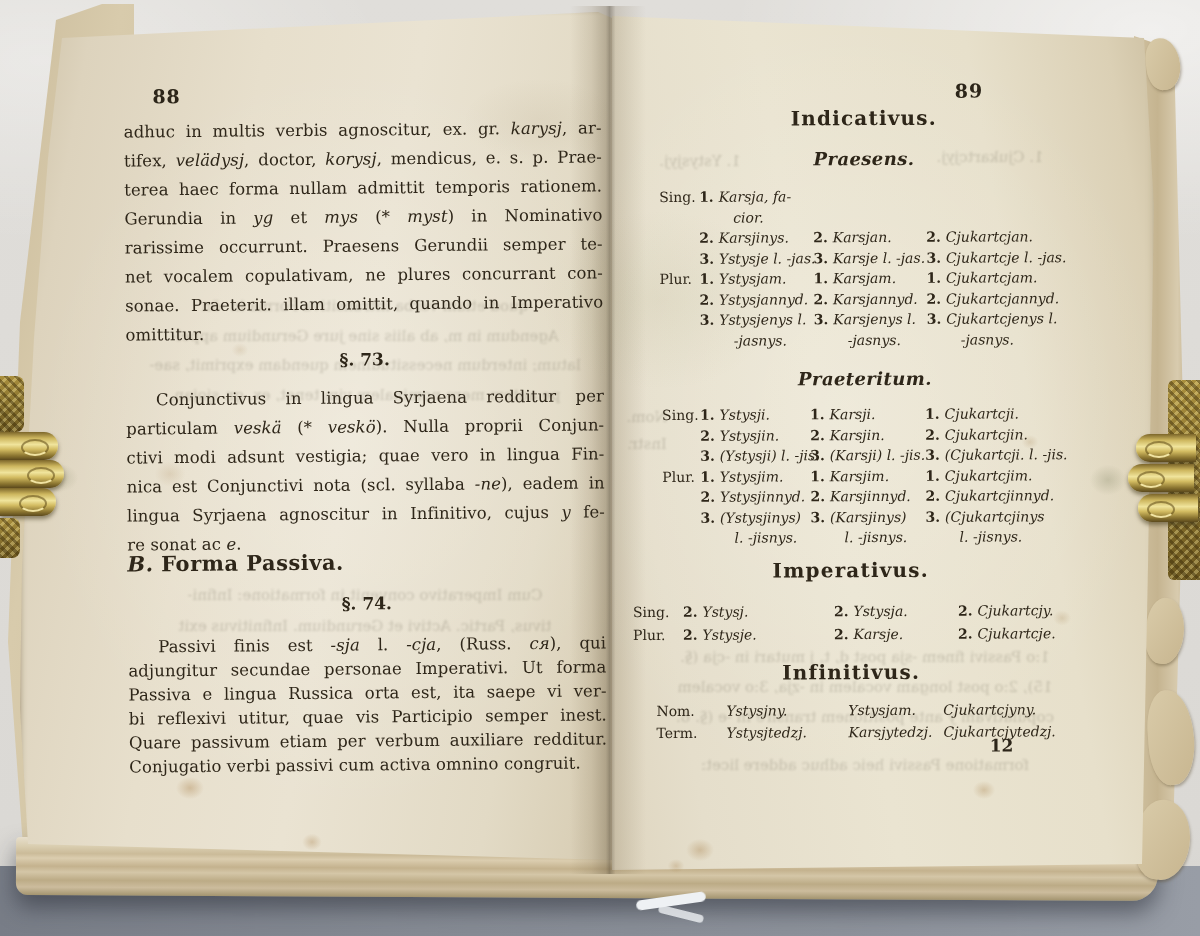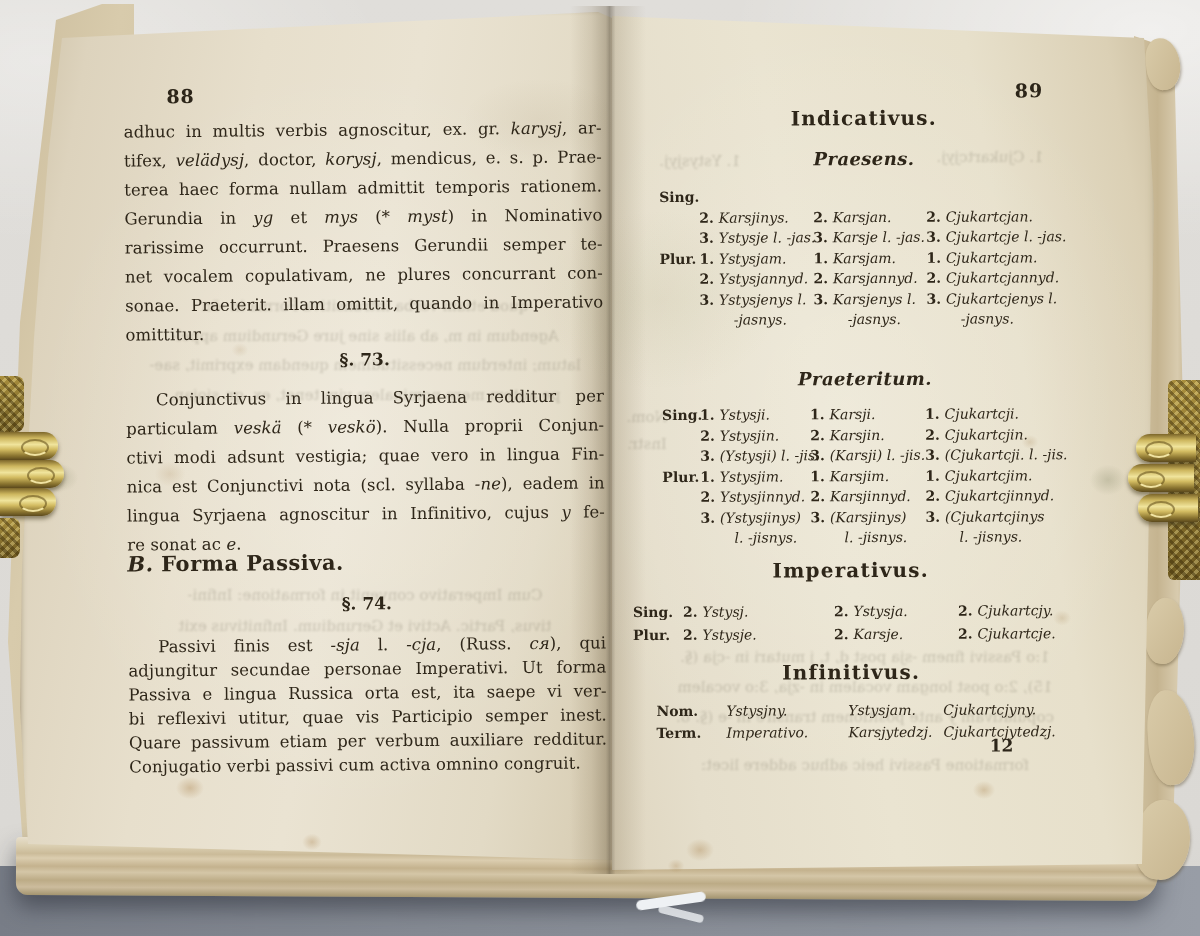--- a/index.html
+++ b/index.html
@@ -67,21 +67,21 @@
   .p3{line-height:24px;}
   .h-center{text-align:center;font-weight:bold;color:#2e2619;}
   .pagenum{font-size:19px;font-weight:bold;letter-spacing:1px;}
   .ghost{transform:scaleX(-1);filter:blur(.8px);opacity:.24;color:#5a5544;}
   .ghost .tline{text-align:center;text-align-last:center;font-size:15px;}
   
   .vtable .trow{display:grid;grid-template-columns:var(--cols);line-height:20.5px;}
   .vtable{font-size:14px;color:#2e2619;}
   .vtable.lh23 .trow{line-height:23px;}
   .vtable.lh22 .trow{line-height:22px;}
-  .tlabel{font-weight:bold;white-space:nowrap;}
+  .tlabel{font-weight:normal;white-space:nowrap;}
   .tcell{white-space:nowrap;}
   .tcell .cwrap{padding-left:34px;}
   .sec-title{font-weight:bold;text-align:center;color:#2e2619;}
   .sec-title.mainhead{font-size:20px;letter-spacing:1.2px;}
   .sec-title.subhead{font-size:18px;font-style:italic;letter-spacing:.4px;}
   
   .clasp .prong{position:absolute;height:28px;
     background:linear-gradient(180deg,#7c662a 0%,#cdb65e 22%,#f0e49c 45%,#d3bc62 62%,#8a7430 85%,#5c4a1d 100%);
     box-shadow:0 3px 4px rgba(70,60,30,.55);}
   .clasp-left .prong{border-radius:0 16px 16px 0;}
@@ -138,21 +138,21 @@
   <div class="abs ghost" style="left:640px;top:642px;width:450px;line-height:30px;">
       <div class="tline"><span>1:o Passivi finem -sja post d, t, j mutari in -cja (§.</span></div>
       <div class="tline"><span>15), 2:o post longam vocalem in -zja, 3:o vocalem</span></div>
       <div class="tline tlast"><span>copulativam y ante positionem transire in -e (§. 8.</span></div>
     </div>
   <div class="abs ghost" style="left:640px;top:756px;width:450px;">
       <div class="tline tlast"><span>formatione Passivi heic adhuc addere licet:</span></div>
     </div>
 
   <div class="abs" style="left:0;top:0;width:612px;height:870px;transform:rotate(-.5deg);transform-origin:300px 400px;">
-    <div class="abs pagenum" style="left:169px;top:84px;">88</div>
+    <div class="abs pagenum" style="left:155px;top:84px;">88</div>
     <div class="abs body-text p1" style="left:126px;top:116px;width:478px;">
         <div class="tline"><span>adhuc in multis verbis agnoscitur, ex. gr. </span><span class="it">karysj</span><span>, ar-</span></div>
         <div class="tline"><span>tifex, </span><span class="it">velädysj</span><span>, doctor, </span><span class="it">korysj</span><span>, mendicus, e. s. p. Prae-</span></div>
         <div class="tline"><span>terea haec forma nullam admittit temporis rationem.</span></div>
         <div class="tline"><span>Gerundia in </span><span class="it">yg</span><span> et </span><span class="it">mys</span><span> (* </span><span class="it">myst</span><span>) in Nominativo</span></div>
         <div class="tline"><span>rarissime occurrunt.  Praesens Gerundii semper te-</span></div>
         <div class="tline"><span>net vocalem copulativam, ne plures concurrant con-</span></div>
         <div class="tline"><span>sonae. Praeterit. illam omittit, quando in Imperativo</span></div>
         <div class="tline tlast"><span>omittitur.</span></div>
       </div>
@@ -173,27 +173,31 @@
         <div class="tline tind"><span>Passivi finis est </span><span class="it">-sja</span><span> l. </span><span class="it">-cja</span><span>, (Russ. </span><span class="it">ся</span><span>), qui</span></div>
         <div class="tline"><span>adjungitur secundae personae Imperativi.  Ut forma</span></div>
         <div class="tline"><span>Passiva e lingua Russica orta est, ita saepe vi ver-</span></div>
         <div class="tline"><span>bi reflexivi utitur, quae vis Participio semper inest.</span></div>
         <div class="tline"><span>Quare passivum etiam per verbum auxiliare redditur.</span></div>
         <div class="tline tlast"><span>Conjugatio verbi passivi cum activa omnino congruit.</span></div>
       </div>
   </div>
 
   <div class="abs" style="left:0;top:0;width:1156px;height:880px;transform:rotate(-.25deg);transform-origin:880px 400px;">
-    <div class="abs pagenum" style="left:1016px;top:80px;">89</div>
+    <div class="abs pagenum" style="left:956px;top:80px;">89</div>
     <div class="abs sec-title mainhead" style="left:645px;top:106px;width:440px;">Indicativus.</div>
 
     <div class="abs sec-title subhead" style="left:645px;top:148px;width:440px;">Praesens.</div>
     <div class="abs vtable" style="left:660px;top:186px;width:440px;--cols:40px 114px 113px 1fr;">
         <div class="trow">
           <div class="tlabel">Sing.</div>
+          <div class="tcell">
+            <div><span class="bd">1. </span><span class="it">Karsja, fa-</span></div>
+            <div class="cwrap"><span class="it">cior.</span></div>
+          </div>
         </div>
         <div class="trow">
           <div class="tlabel"></div>
           <div class="tcell">
             <div><span class="bd">2. </span><span class="it">Karsjinys.</span></div>
           </div>
           <div class="tcell">
             <div><span class="bd">2. </span><span class="it">Karsjan.</span></div>
           </div>
           <div class="tcell">
@@ -370,21 +374,21 @@
           <div class="tcell">
             <div><span class="it">Ystysjam.</span></div>
           </div>
           <div class="tcell">
             <div><span class="it">Cjukartcjyny.</span></div>
           </div>
         </div>
         <div class="trow">
           <div class="tlabel">Term.</div>
           <div class="tcell">
-            <div><span class="it">Imperativo.</span></div>
+            <div><span class="it">Ystysjtedzj.</span></div>
           </div>
           <div class="tcell">
             <div><span class="it">Karsjytedzj.</span></div>
           </div>
           <div class="tcell">
             <div><span class="it">Cjukartcjytedzj.</span></div>
           </div>
         </div>
       </div>
 

